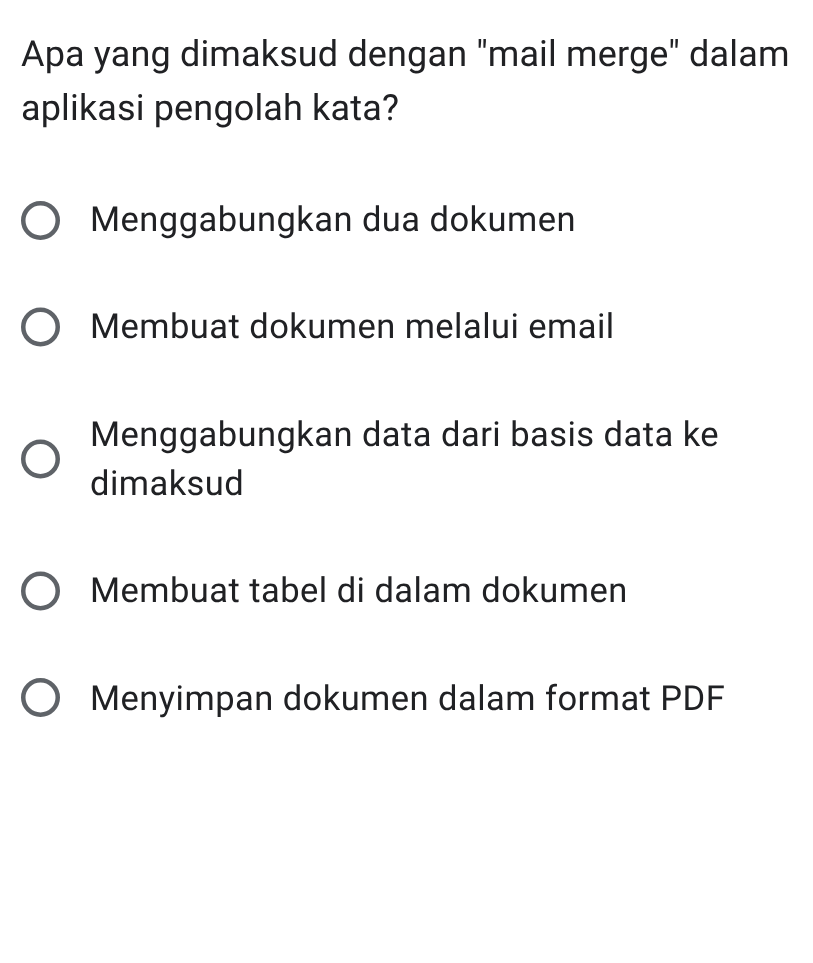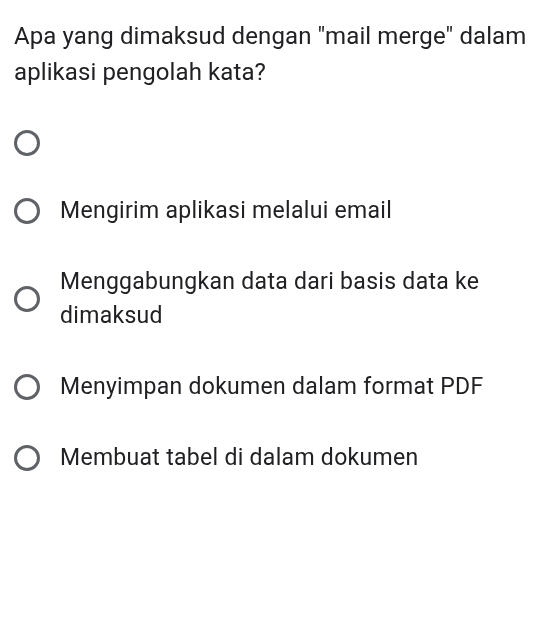--- a/index.html
+++ b/index.html
@@ -49,30 +49,31 @@
     }
   </style>
 </head>
 <body>
 
 <div class="question">Apa yang dimaksud dengan "mail merge" dalam aplikasi pengolah kata?</div>
 
 <div class="options">
   <div class="option">
     <div class="radio"></div>
+    <div class="option-label">Menggabungkan dua dokumen</div>
   </div>
   <div class="option">
     <div class="radio"></div>
-    <div class="option-label">Mengirim aplikasi melalui email</div>
+    <div class="option-label">Membuat dokumen melalui email</div>
   </div>
   <div class="option">
     <div class="radio"></div>
     <div class="option-label">Menggabungkan data dari basis data ke dimaksud</div>
   </div>
   <div class="option">
     <div class="radio"></div>
-    <div class="option-label">Menyimpan dokumen dalam format PDF</div>
+    <div class="option-label">Membuat tabel di dalam dokumen</div>
   </div>
   <div class="option">
     <div class="radio"></div>
-    <div class="option-label">Membuat tabel di dalam dokumen</div>
+    <div class="option-label">Menyimpan dokumen dalam format PDF</div>
   </div>
 </div>
 
 </body></html>

